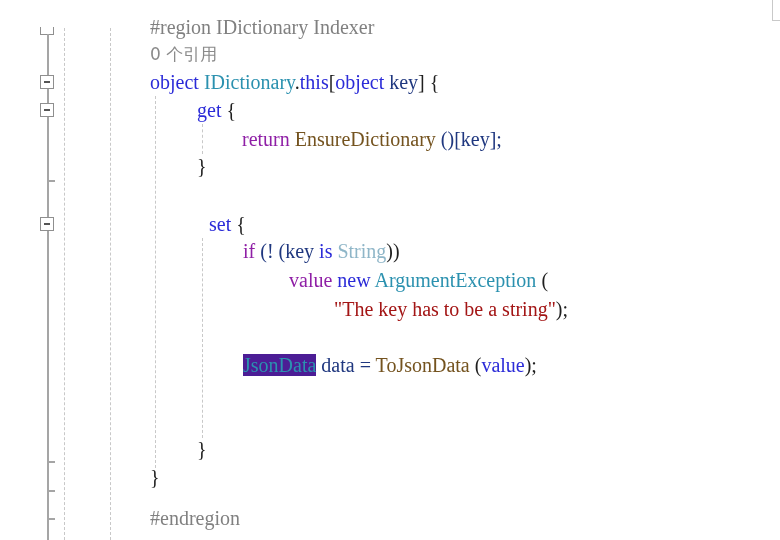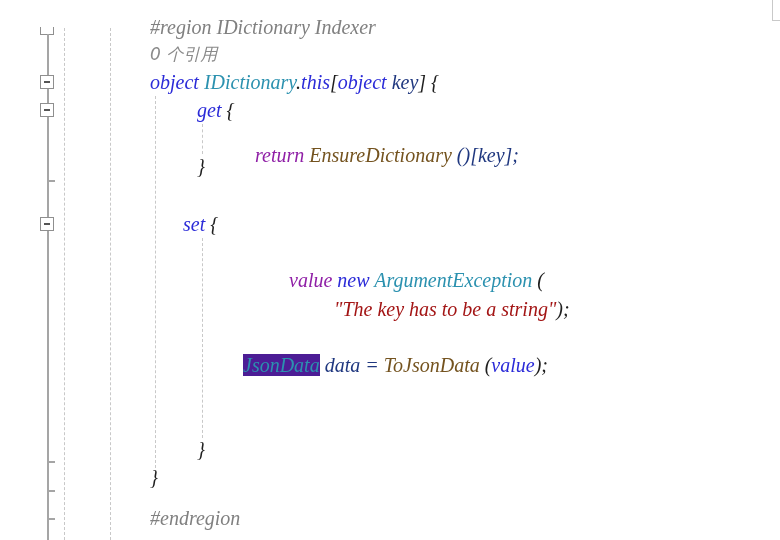--- a/index.html
+++ b/index.html
@@ -1,18 +1,18 @@
 <!DOCTYPE html>
 <html><head>
 <meta charset="utf-8">
 <style>
   html, body { margin:0; padding:0; background:#ffffff; }
   body { width:780px; height:540px; position:relative; overflow:hidden;
          font-family:"Liberation Serif","DejaVu Serif",serif; }
-  .editor { position:absolute; left:0; top:0; width:742px; height:540px; background:#fff;font-style:italic; }
+  .editor { position:absolute; left:0; top:0; width:742px; height:540px; background:#fff; }
   .fold-line { position:absolute; left:47px; width:2px; background:#a5a5a5; }
   .fold-tick { position:absolute; left:48px; width:7px; height:2px; background:#a5a5a5; }
   .fold-box { position:absolute; left:40px; width:12px; height:12px; border:1px solid #8f8f8f; background:#fff; box-sizing:content-box; }
   .fold-box::after { content:""; position:absolute; left:3px; top:5px; width:6px; height:2px; background:#555; }
   .fold-cap { position:absolute; left:40px; top:27px; width:12px; height:7px; border:1px solid #8f8f8f; border-top:none; }
   .vguide { position:absolute; width:0; border-left:1px dashed #c8c8c8; }
   .line { position:absolute; left:150px; height:28px; line-height:28px; font-size:20px; white-space:pre; color:#1f1f1f; }
   .kw { color:#2b2bd8; }
   .ctl { color:#8f1fa6; }
   .type { color:#2b91af; }
@@ -52,26 +52,27 @@
 
   <div class="corner"></div>
 
   <div class="line region" style="top:13px;">#region IDictionary Indexer</div>
   <div class="line ref" style="top:40px;">0 个引用</div>
 
   <div class="line" style="top:68px;"><span class="kw">object</span> <span class="type">IDictionary</span><span>.</span><span class="kw">this</span><span>[</span><span class="kw">object</span><span class="ident"> key</span><span>] {</span></div>
 
   <div class="line" style="top:96px;left:197px;"><span class="kw">get</span><span> {</span></div>
 
-  <div class="line" style="top:125px;left:255px;margin-top:16px;"><span class="ctl">return</span> <span class="method">EnsureDictionary</span><span class="ident"> ()[key];</span></div>
+  <div class="line" style="top:125px;left:242px;"><span class="ctl">return</span> <span class="method">EnsureDictionary</span><span class="ident"> ()[key];</span></div>
 
   <div class="line" style="top:152px;left:197px;">}</div>
 
-  <div class="line" style="top:210px;left:183px;"><span class="kw">set</span><span> {</span></div>
+  <div class="line" style="top:210px;left:209px;"><span class="kw">set</span><span> {</span></div>
 
+  <div class="line" style="top:237px;left:243px;"><span class="ctl">if</span><span class="ident"> (! (key </span><span class="kw">is</span><span> </span><span class="type-dim">String</span><span>))</span></div>
 
   <div class="line" style="top:266px;left:289px;"><span class="ctl">value</span><span> </span><span class="kw">new</span><span> </span><span class="type">ArgumentException</span><span> (</span></div>
 
   <div class="line" style="top:295px;left:334px;"><span class="str">"The key has to be a string"</span><span>);</span></div>
 
   <div class="line" style="top:351px;left:243px;"><span class="type hl">JsonData</span><span class="ident"> data = </span><span class="method">ToJsonData</span><span> (</span><span class="kw">value</span><span>);</span></div>
 
 
   <div class="line" style="top:435px;left:197px;">}</div>
   <div class="line" style="top:463px;">}</div>

